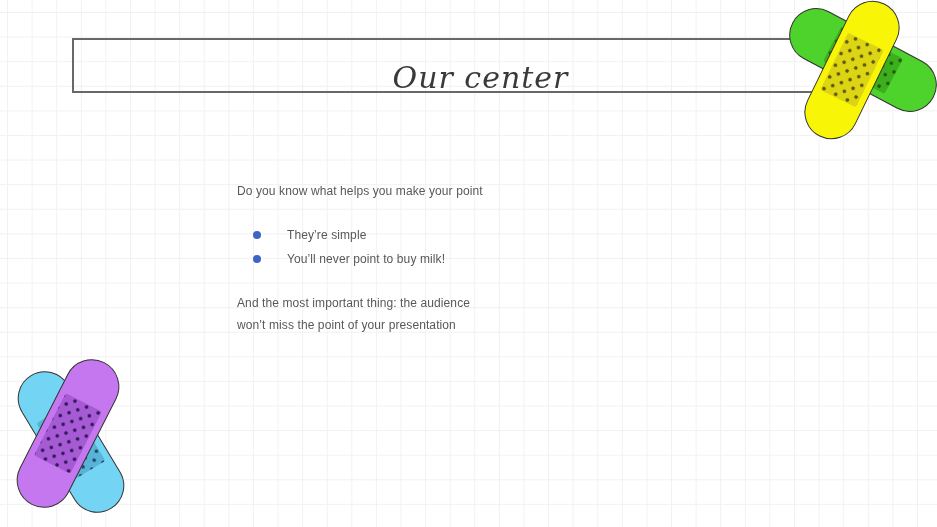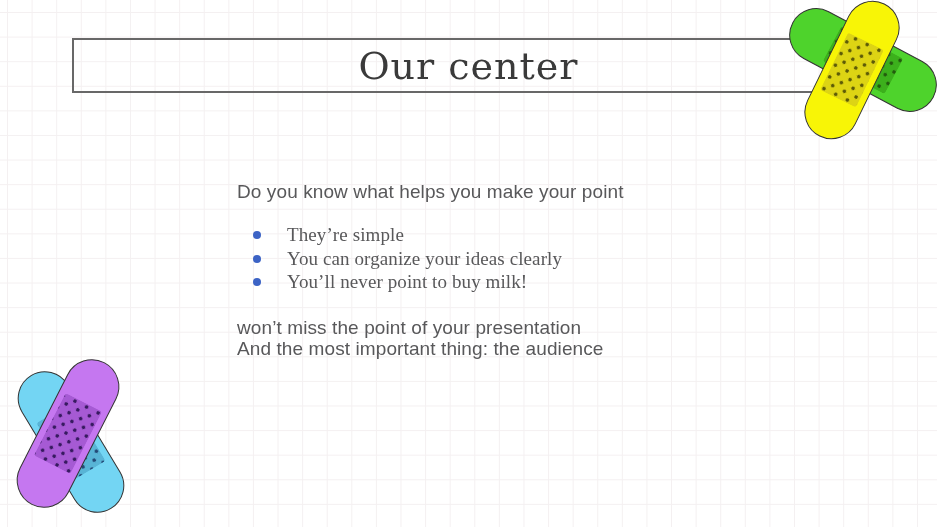--- a/index.html
+++ b/index.html
@@ -19,46 +19,46 @@
 
   
   .title-box{
     position:absolute;
     left:72px;top:38px;
     width:789px;height:51px;
     border:2px solid var(--box-border,#666);
     background:transparent;
   }
   .title{
-    margin:0;
+    margin:12px;
     width:100%;height:100%;
     display:flex;align-items:center;justify-content:center;
     font-family:"DejaVu Serif","Liberation Serif",serif;
     font-weight:500;
-    font-size:38px;
+    font-size:30px;
     letter-spacing:1px;
     color:var(--title-color,#3a3a3a);
+    font-style:italic;
   }
 
   
   .body{
     position:absolute;
     left:237px;top:181px;
     width:460px;
     color:var(--body-color,#58585a);
-    font-size:19px;
+    font-size:12px;
     letter-spacing:0.1px;
   }
   .para{margin:0;}
   .line{display:block;line-height:21.5px;white-space:nowrap;}
   .bullets{
     list-style:none;
     margin:21px 0 0 0;
     padding:0;
-    font-family:Liberation Serif, serif;
   }
   .bullets li{
     height:23.4px;
     display:flex;
     align-items:center;
   }
   .dot{
     flex:0 0 auto;
     width:8px;height:8px;
     border-radius:50%;
@@ -96,31 +96,27 @@
       <span class="line">Do you know what helps you make your point</span>
     </p>
 
     <ul class="bullets">
       <li>
         <span class="dot"></span>
         <span>They’re simple</span>
       </li>
       <li>
         <span class="dot"></span>
-        <span>You can organize your ideas clearly</span>
-      </li>
-      <li>
-        <span class="dot"></span>
         <span>You’ll never point to buy milk!</span>
       </li>
     </ul>
 
     <p class="para outro">
+      <span class="line">And the most important thing: the audience</span>
       <span class="line">won’t miss the point of your presentation</span>
-      <span class="line">And the most important thing: the audience</span>
     </p>
   </div>
 
   <div class="bandaid" style="left: 783px; top: 33px; width: 160px; height: 54px; transform: rotate(28deg); background-color: rgb(78, 211, 44); border-color: rgb(51, 51, 51);">
     <div class="pad" style="background-color: rgb(60, 176, 28); background-image: radial-gradient(rgb(35, 92, 14) 1.6px, transparent 2.2px), radial-gradient(rgb(35, 92, 14) 1.6px, transparent 2.2px); background-size: 13px 13px; background-position: 3px 3px, 9.5px 9.5px;"></div>
   </div>
   <div class="bandaid" style="left: 778px; top: 43px; width: 148px; height: 54px; transform: rotate(-64deg); background-color: rgb(248, 245, 6); border-color: rgb(51, 51, 51);">
     <div class="pad" style="background-color: rgb(221, 212, 20); background-image: radial-gradient(rgb(93, 91, 7) 1.6px, transparent 2.2px), radial-gradient(rgb(93, 91, 7) 1.6px, transparent 2.2px); background-size: 13px 13px; background-position: 3px 3px, 9.5px 9.5px;"></div>
   </div>
   <div class="bandaid" style="left: -7px; top: 415px; width: 156px; height: 54px; transform: rotate(59deg); background-color: rgb(115, 213, 243); border-color: rgb(51, 51, 51);">

